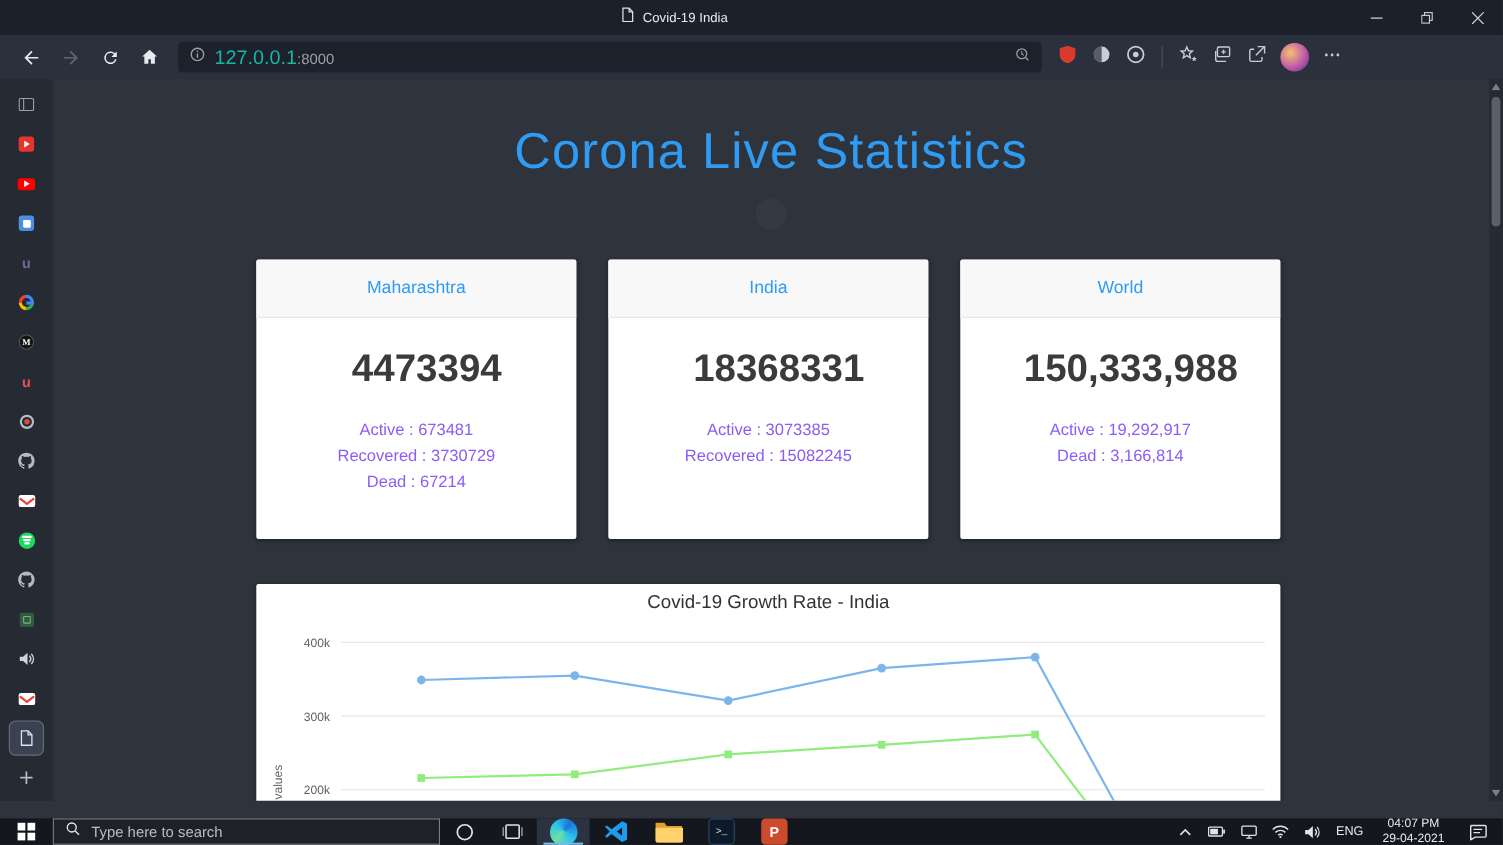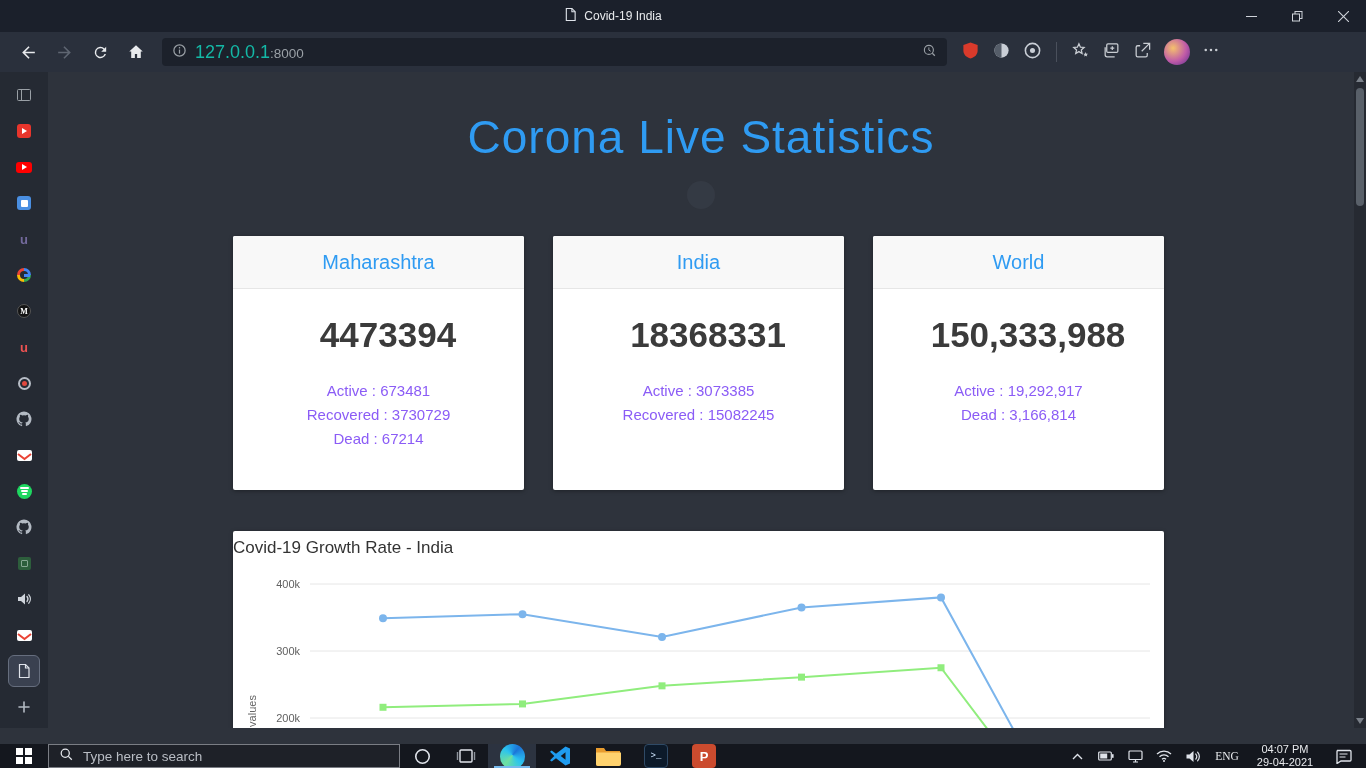--- a/index.html
+++ b/index.html
@@ -43,29 +43,29 @@
              background:#2e333c; overflow:hidden; }
   .page-title { margin-top:38px; text-align:center; font-size:46px; font-weight:300;
                 letter-spacing:1px; color:var(--accent,#2f9bf2); }
   .faint-circle { position:absolute; left:50%; top:109px; margin-left:-14px;
                   width:28px; height:28px; border-radius:50%; background:#3a404b; opacity:.55; }
   .cards-row { position:absolute; left:185px; top:164px; width:931px; display:flex; gap:29px; }
   .stat-card { width:291px; height:254px; background:#fff; border-radius:2px;
                box-shadow:0 1px 4px rgba(0,0,0,.35); overflow:hidden; }
   .stat-card .card-head { height:53px; background:#f8f8f8; border-bottom:1px solid #e6e6e6;
                display:flex; align-items:center; justify-content:center;
-               color:var(--accent,#2f9bf2); font-size:20px; }
+               color:var(--accent,#2f9bf2); font-size:16px; }
   .stat-card .big-num { margin-top:26px; text-align:center; font-size:35px; font-weight:700;
                color:#3b3b3b;padding-left:19px; }
   .stat-card .stats { margin-top:24px; text-align:center; font-size:15px; color:#8b5cf6;
                line-height:24px; }
 
   .chart-card { position:absolute; left:185px; top:459px; width:931px; height:420px;
                 background:#fff; border-radius:2px; box-shadow:0 1px 4px rgba(0,0,0,.35); }
-  .chart-title { position:absolute; top:7px; left:0; width:100%; text-align:left;
+  .chart-title { position:absolute; top:7px; left:0; width:100%; text-align:center;
                  font-size:17px; color:#333; }
   .chart-card svg { position:absolute; left:0; top:0; }
 
   
   .scrollbar { position:absolute; right:0; top:72px; width:12px; bottom:40px; background:#262a32; }
   .sb-arrow { position:absolute; left:0; width:12px; height:14px; display:flex;
               align-items:center; justify-content:center; }
   .sb-thumb { position:absolute; left:2px; top:16px; width:8px; height:118px;
               background:#596069; border-radius:4px; }
 
@@ -88,21 +88,21 @@
   .edge-logo { width:25px; height:25px; border-radius:50%;
                background:conic-gradient(from 220deg at 50% 45%, #6ee0a0, #2bc3f0, #1b74d8, #2bc3f0, #6ee0a0); }
   .term-icon { width:24px; height:24px; border-radius:4px; background:#0c1a2a;
                border:1px solid #2f4a66; color:#cfe6ff; font-family:"Liberation Mono",monospace;
                font-size:9px; display:flex; align-items:center; justify-content:center; }
   .ppt-icon { width:24px; height:24px; border-radius:4px; background:#cb4b2e; color:#fff;
                font-weight:700; font-size:13px; display:flex; align-items:center; justify-content:center; }
   .tb-spacer { flex:1; }
   .tray { display:flex; align-items:center; gap:5px; padding-right:6px; }
   .tray-icon { width:24px; height:40px; display:flex; align-items:center; justify-content:center; }
-  .tray-lang { color:#e8eaed; font-size:11.5px; width:34px; text-align:center;font-family:Liberation Serif, serif; }
+  .tray-lang { color:#e8eaed; font-size:11.5px; width:34px; text-align:center; }
   .tray-clock { color:#e8eaed; font-size:11px; line-height:13px; text-align:center; width:72px; }
 </style>
 </head>
 <body>
 
 <div class="titlebar">
   <div class="tab-title-wrap">
     <span>
       <svg width="13" height="15" viewBox="0 0 14 16">
           <path d="M2.5 1.5h6l3.5 3.5v9.5h-9.5z" fill="none" stroke="#dfe3ea" stroke-width="1.2"></path>

